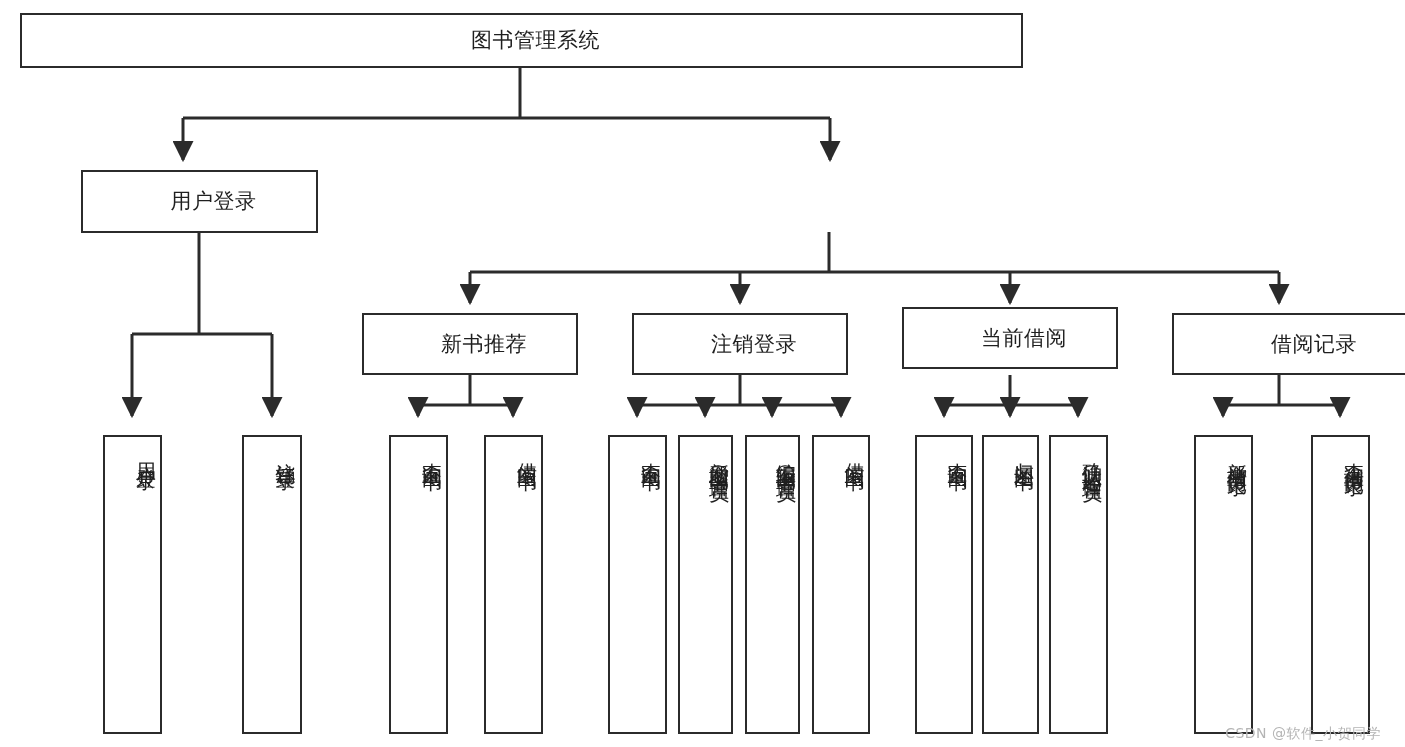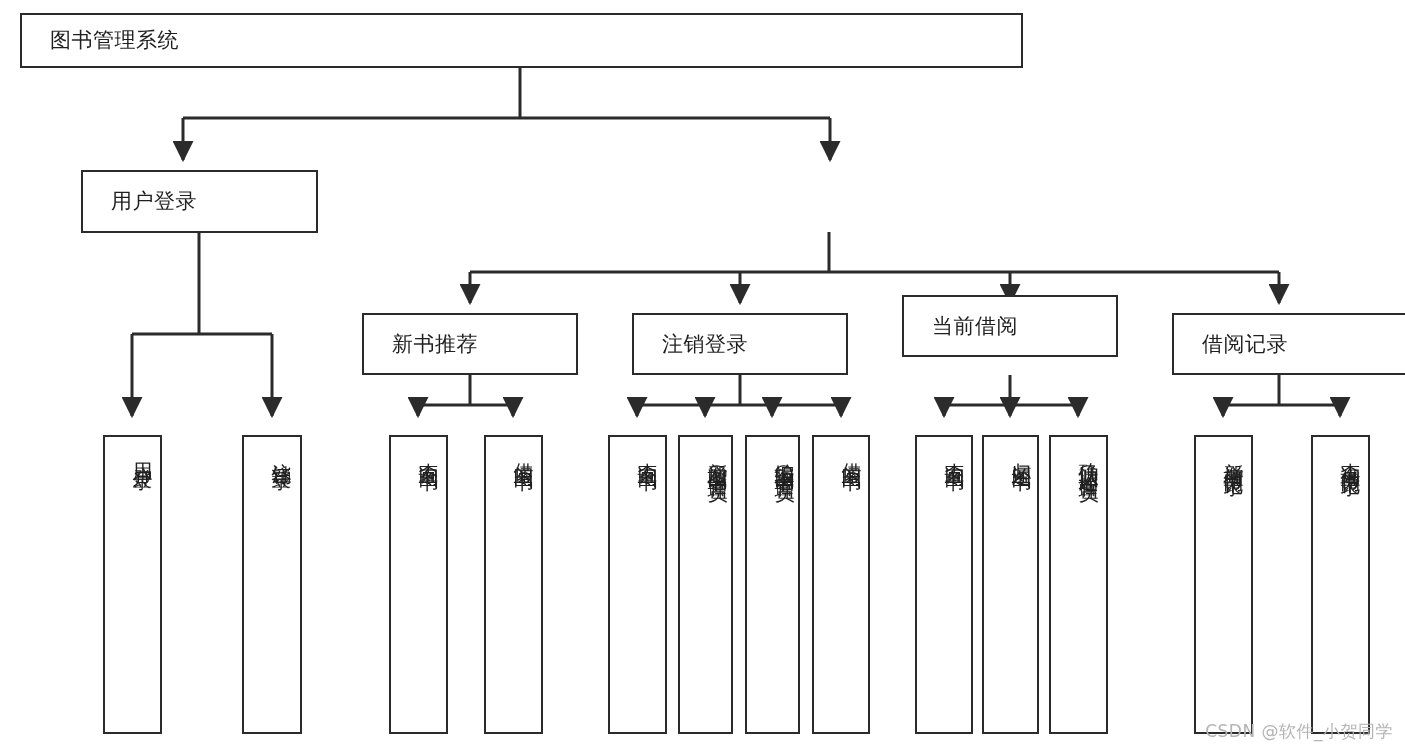--- a/index.html
+++ b/index.html
@@ -22,21 +22,21 @@
     height:747px;
     pointer-events:none;
   }
   .node{
     position:absolute;
     box-sizing:border-box;
     background:#ffffff;
     border:2px solid #2b2b2b;
     display:flex;
     align-items:center;
-    justify-content:flex-start;
+    justify-content:center;
     z-index:2;
     padding-left:28px;
   }
   .node .lbl{
     font-size:21px;
     line-height:1.25;
     color:#1f1f1f;
     letter-spacing:0.5px;
     white-space:nowrap;
   }
@@ -49,23 +49,23 @@
     writing-mode:vertical-rl;
     text-orientation:upright;
     white-space:normal;
     font-size:20px;
     line-height:1.0;
     letter-spacing:3px;
     max-height:270px;
   }
   .watermark{
     position:absolute;
-    right:12px;
+    right:24px;
     bottom:4px;
-    font-size:17px;
+    font-size:14px;
     color:#b4b4b4;
     z-index:5;
     white-space:nowrap;
     letter-spacing:0.5px;
   }
 </style>
 </head>
 <body>
 
 <div id="canvas">
@@ -130,21 +130,21 @@
 
 
   <div class="node" style="left:362px; top:313px; width:216px; height:62px;">
     <span class="lbl">新书推荐</span>
   </div>
 
   <div class="node" style="left:632px; top:313px; width:216px; height:62px;">
     <span class="lbl">注销登录</span>
   </div>
 
-  <div class="node" style="left:902px; top:295px; width:216px; height:62px;">
+  <div class="node" style="left:902px; top:307px; width:216px; height:62px;">
     <span class="lbl">当前借阅</span>
   </div>
 
   <div class="node" style="left:1172px; top:313px; width:256px; height:62px;">
     <span class="lbl">借阅记录</span>
   </div>
 
   <div class="node vert" style="left:103px; top:435px; width:59px; height:299px;">
     <span class="lbl">用户登录</span>
   </div>

